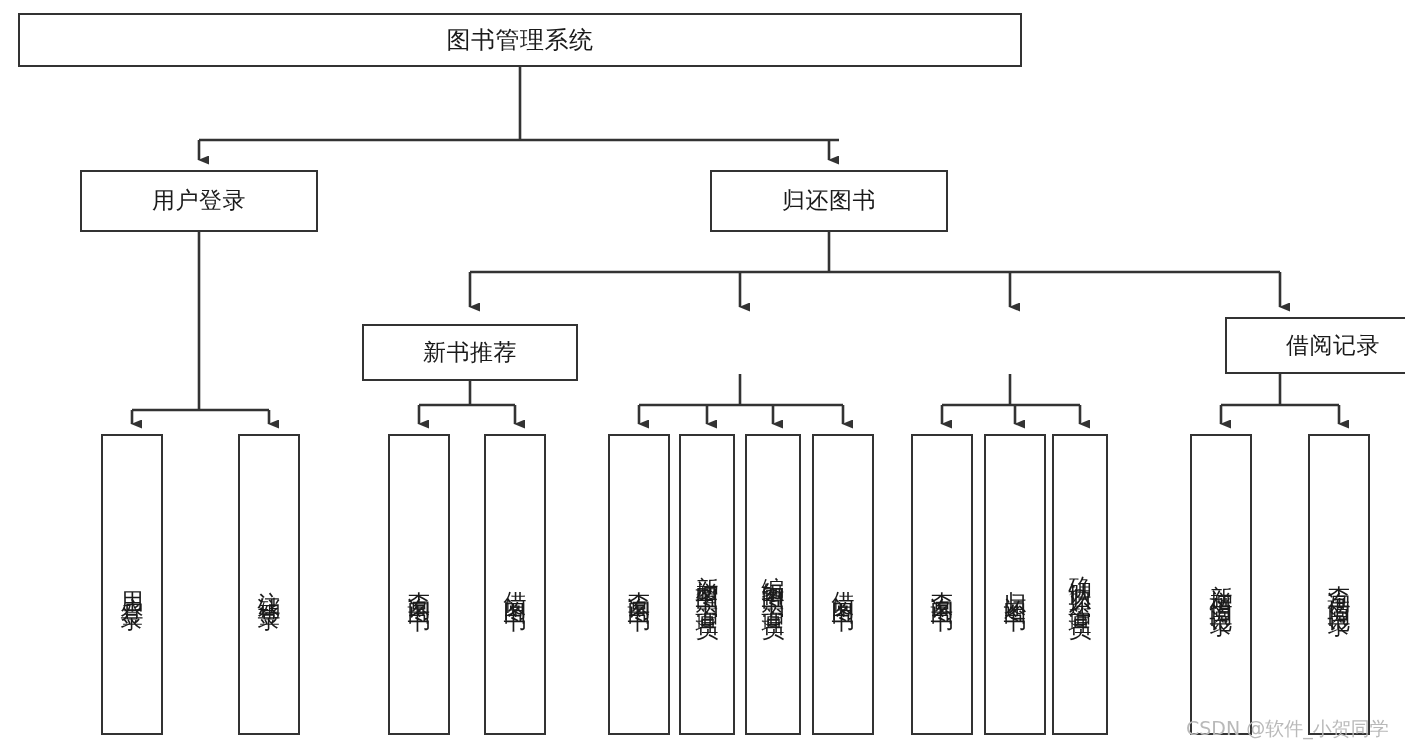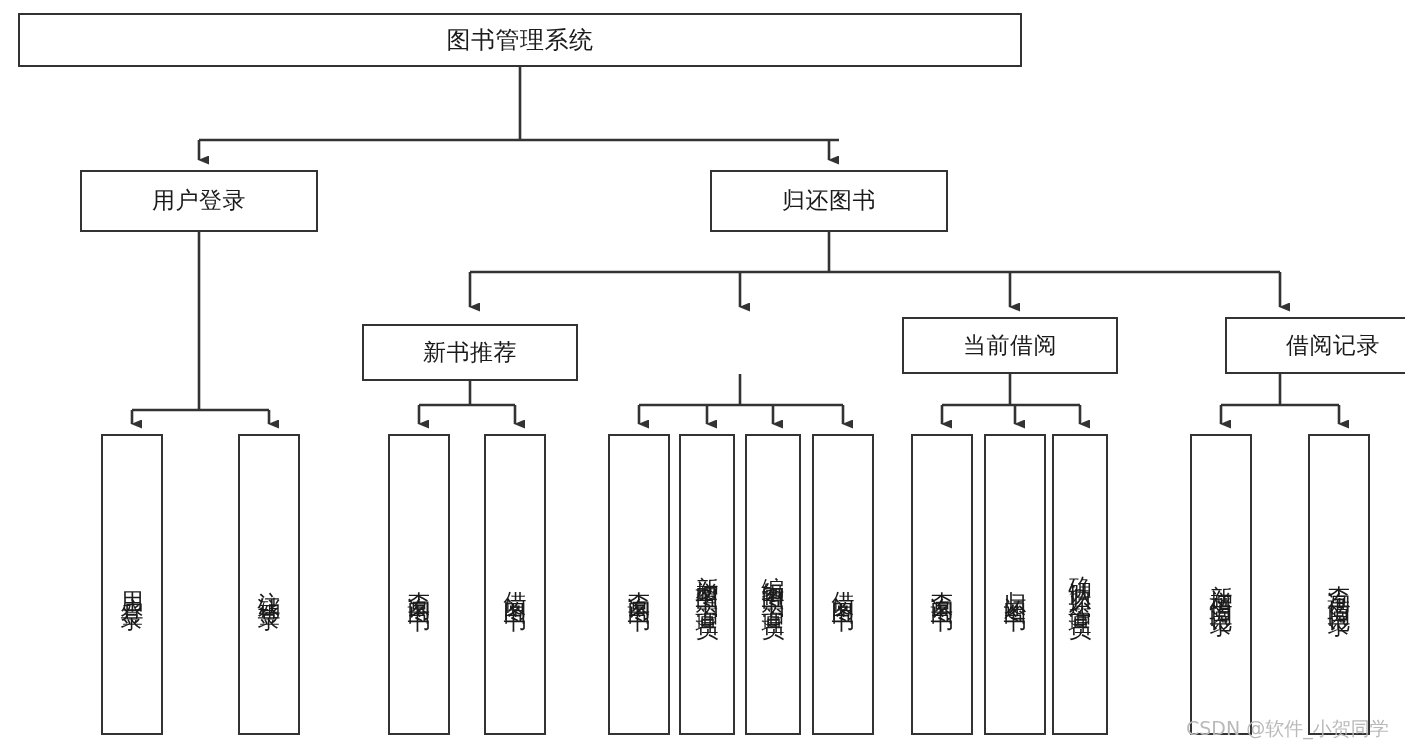--- a/index.html
+++ b/index.html
@@ -140,23 +140,20 @@
   <div class="node h-node" style="left:80px; top:170px; width:238px; height:62px;">
     <span class="node-label">用户登录</span>
   </div>
   <div class="node h-node" style="left:710px; top:170px; width:238px; height:62px;">
     <span class="node-label">归还图书</span>
   </div>
 
   <div class="node h-node" style="left:362px; top:324px; width:216px; height:57px;">
     <span class="node-label">新书推荐</span>
   </div>
-  <div class="node h-node" style="left:902px; top:317px; width:216px; height:57px;">
-    <span class="node-label">当前借阅</span>
-  </div>
   <div class="node h-node" style="left:1225px; top:317px; width:216px; height:57px;">
     <span class="node-label">借阅记录</span>
   </div>
 
   <div class="node v-node" style="left:101px; top:434px; width:62px; height:301px;">
     <span class="node-label">用户登录</span>
   </div>
   <div class="node v-node" style="left:238px; top:434px; width:62px; height:301px;">
     <span class="node-label">注销登录</span>
   </div>

